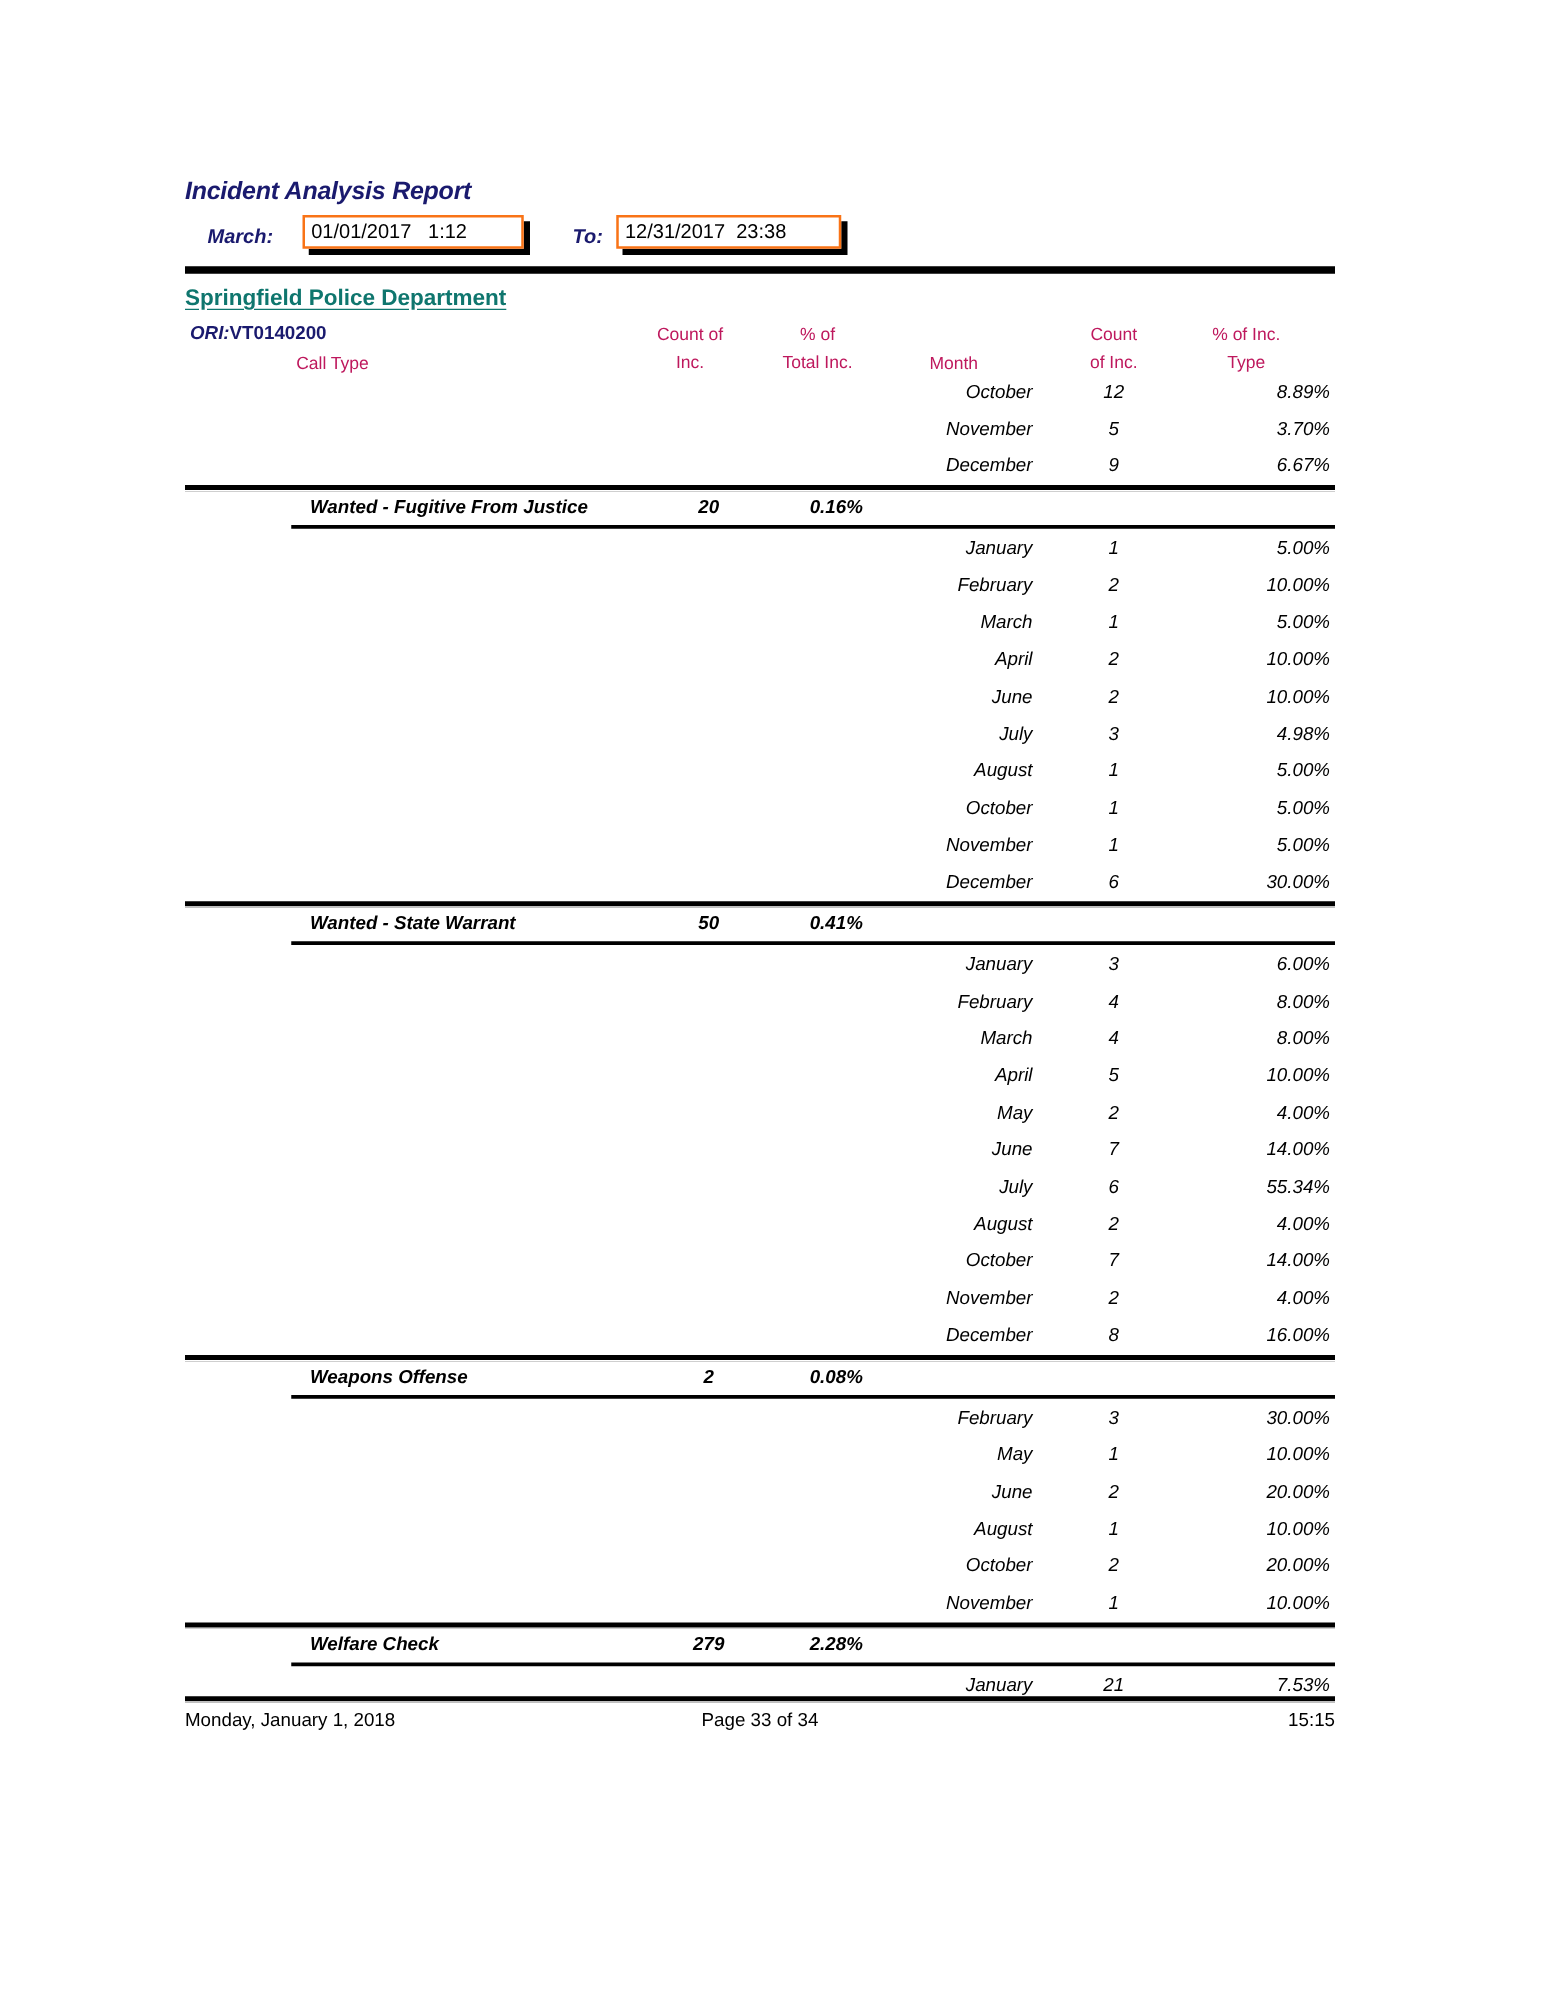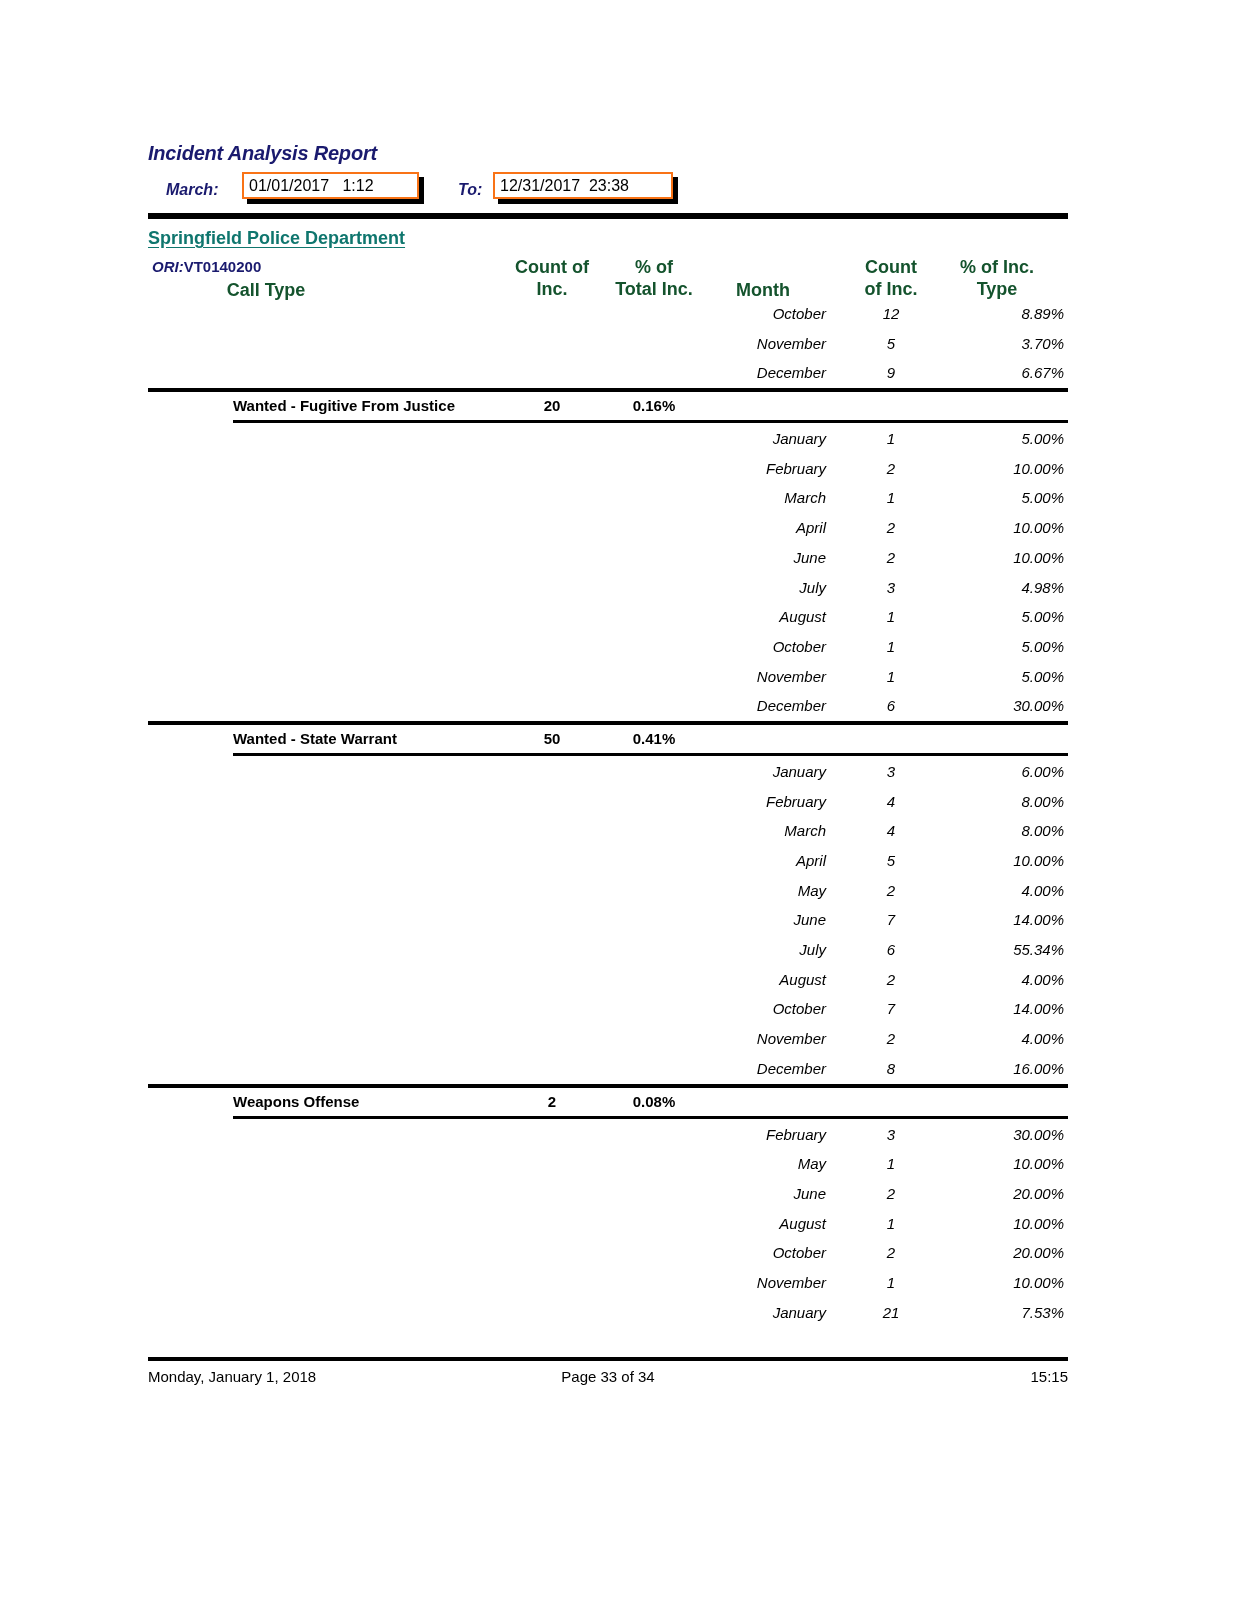--- a/index.html
+++ b/index.html
@@ -100,23 +100,23 @@
     font-weight: bold;
     color: #1a1a6e;
     white-space: nowrap;
   }
   .ori-key { font-style: italic; }
   .ori-val { font-style: normal; }
 
   
   .colhead {
     position: absolute;
-    font-size: 18px;
-    font-weight: bold;
-    color: #14532d;
+    font-size: 14px;
+    font-weight: normal;
+    color: #be185d;
     text-align: center;
     line-height: 22px;
   }
   .ch-calltype { left: 160px; top: 279px; width: 212px; }
   .ch-count    { left: 494px; top: 256px; width: 116px; }
   .ch-pct      { left: 596px; top: 256px; width: 116px; }
   .ch-month    { left: 700px; top: 279px; width: 126px; }
   .ch-cnt2     { left: 836px; top: 256px; width: 110px; }
   .ch-pct2     { left: 930px; top: 256px; width: 134px; }
 
@@ -163,24 +163,26 @@
     left: 85px;
     top: 32px;
     width: 835px;
     height: 3px;
     background: #000000;
   }
   .sh-text {
     position: absolute;
     font-size: 15px;
     font-weight: bold;
+    font-style: italic;
     color: #000000;
     line-height: 30px;
     top: 3px;
     white-space: nowrap;
+    margin-left: 15px;
   }
   .sh-name  { left: 85px; width: 275px; text-align: left; }
   .sh-count { left: 346px; width: 116px; text-align: center; }
   .sh-pct   { left: 448px; width: 116px; text-align: center; }
 
   
   .footer-rule {
     position: absolute;
     left: 148px;
     top: 1357px;
@@ -412,20 +414,27 @@
       <div class="month-row">
         <span class="cell c-month">October</span>
         <span class="cell c-cnt">2</span>
         <span class="cell c-pct">20.00%</span>
       </div>
       <div class="month-row">
         <span class="cell c-month">November</span>
         <span class="cell c-cnt">1</span>
         <span class="cell c-pct">10.00%</span>
       </div>
+      <div class="section-head">
+        <div class="sh-rule-top"></div>
+        <div class="sh-text sh-name">Welfare Check</div>
+        <div class="sh-text sh-count">279</div>
+        <div class="sh-text sh-pct">2.28%</div>
+        <div class="sh-rule-bottom"></div>
+      </div>
       <div class="month-row">
         <span class="cell c-month">January</span>
         <span class="cell c-cnt">21</span>
         <span class="cell c-pct">7.53%</span>
       </div>
     </div>
 
   <div class="footer-rule"></div>
   <div class="footer">
     <span class="f-left">Monday, January 1, 2018</span>

